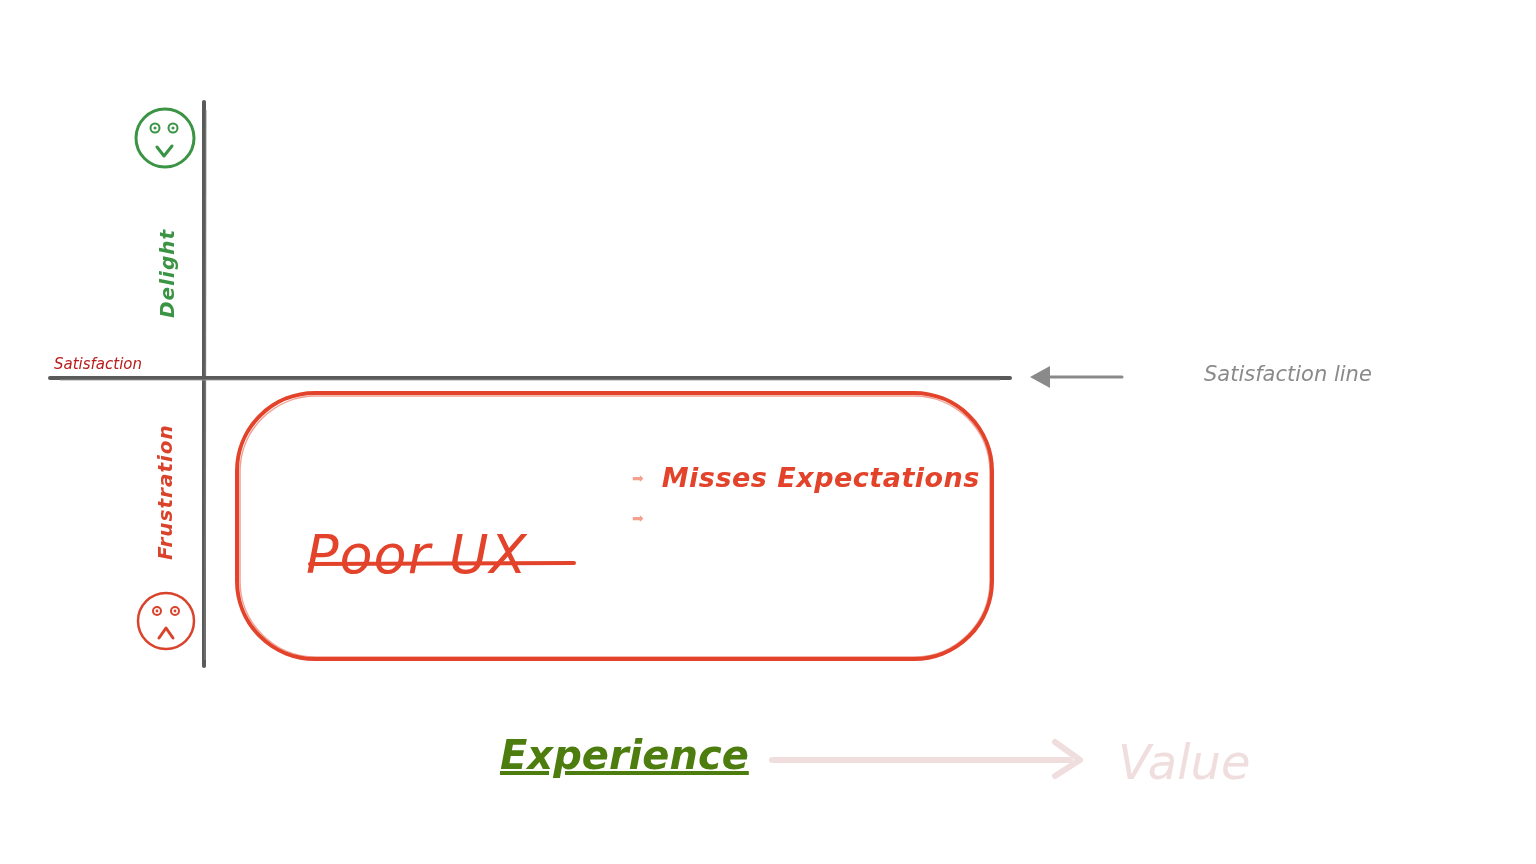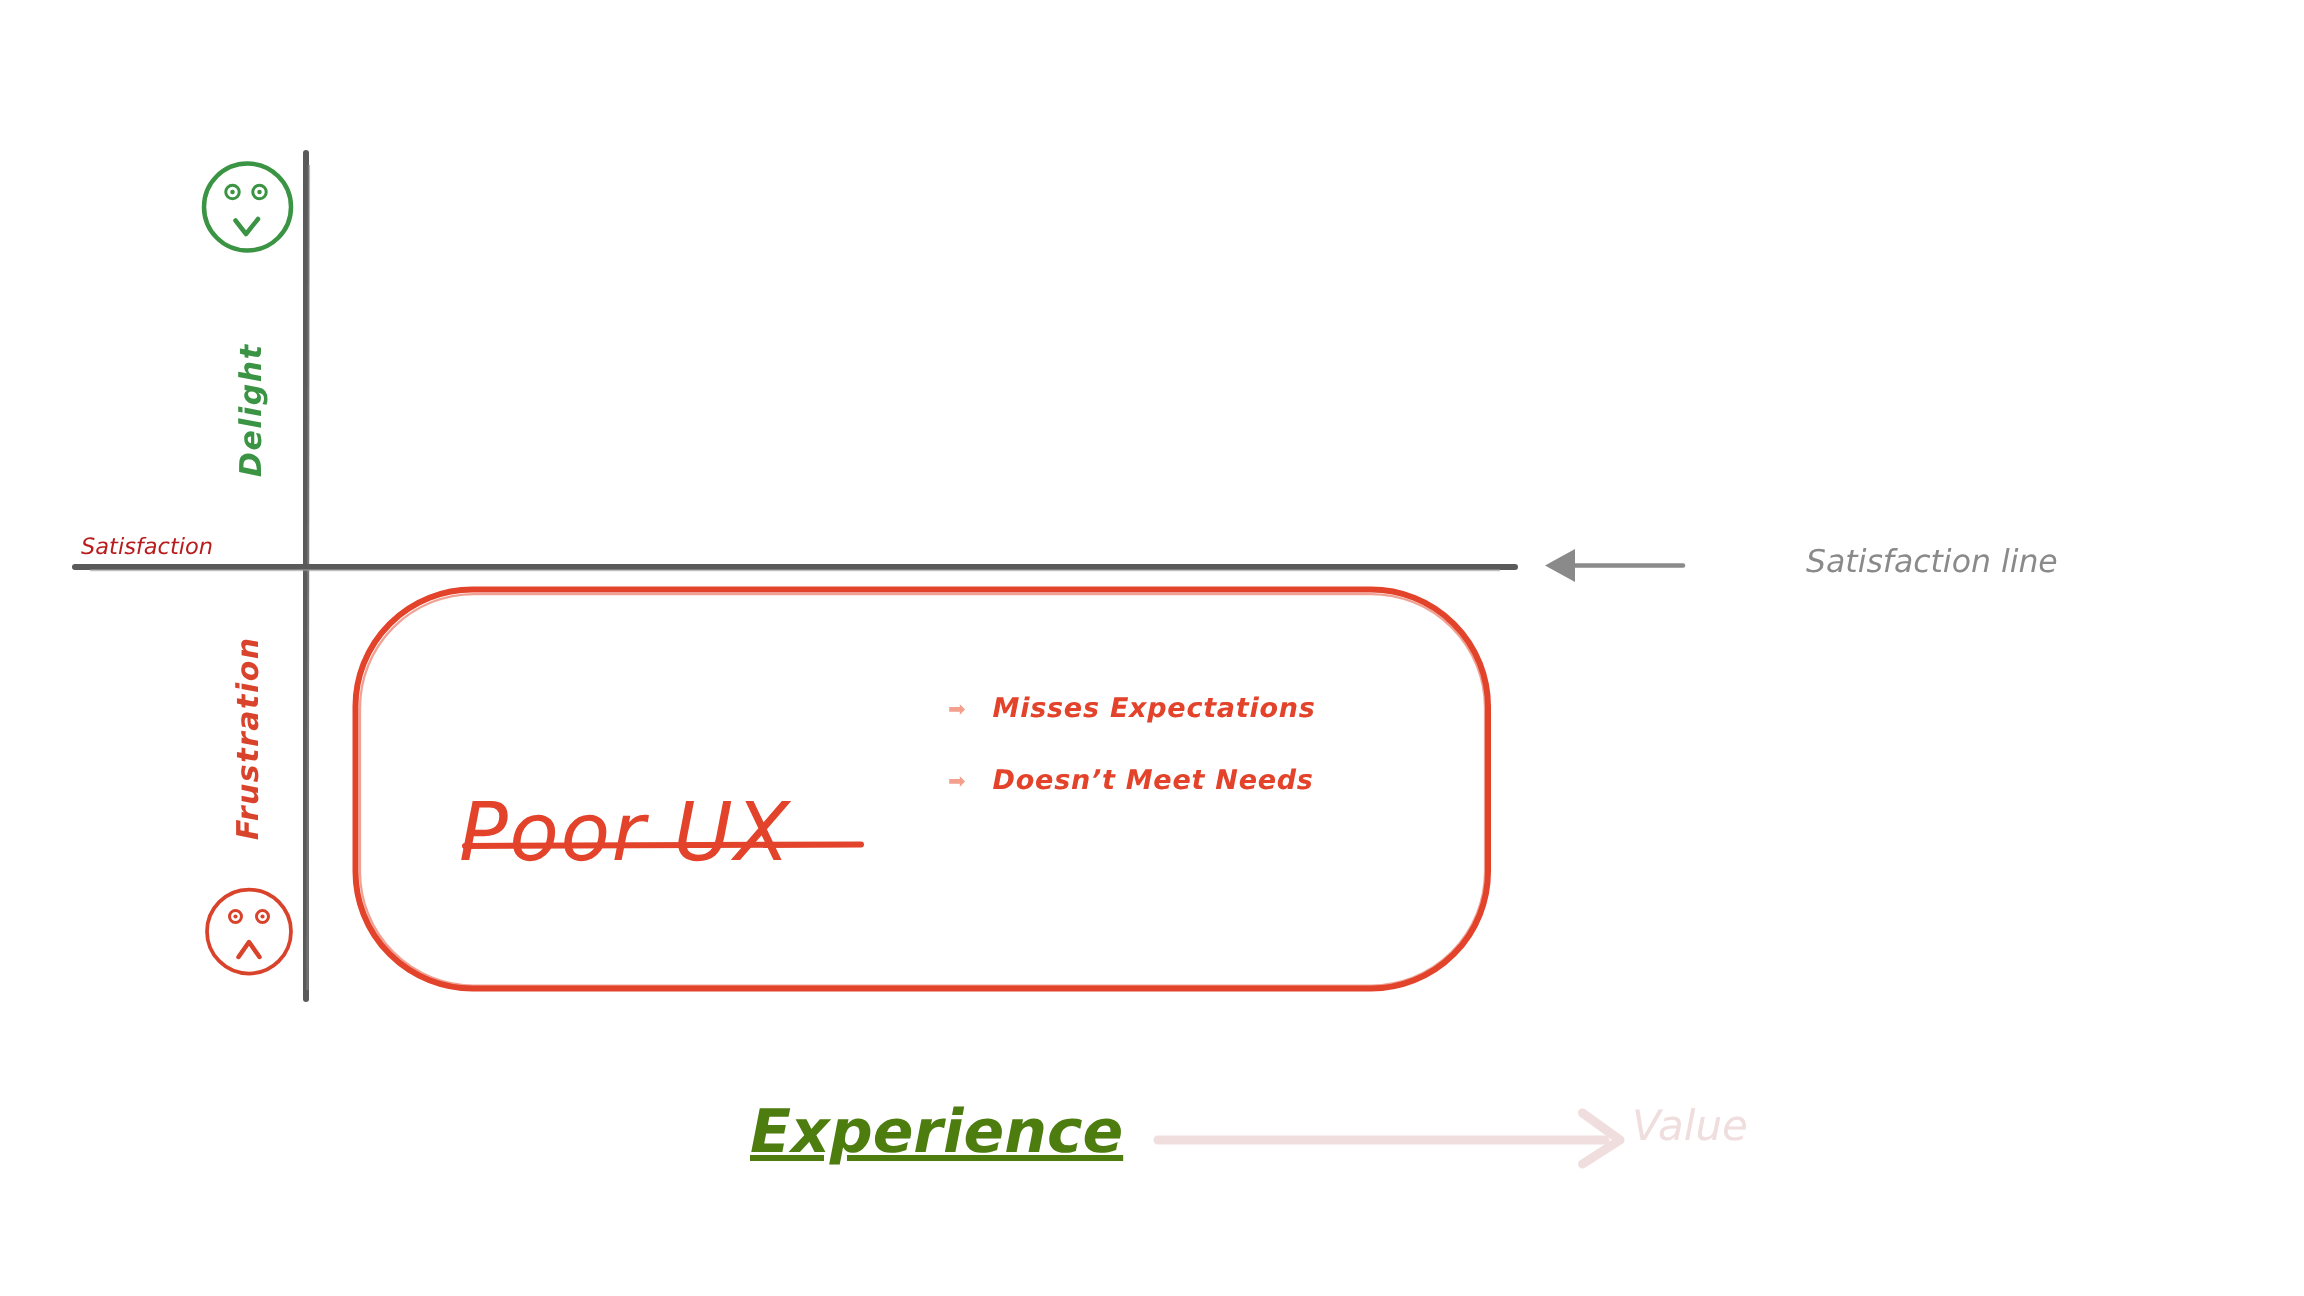--- a/index.html
+++ b/index.html
@@ -5,21 +5,21 @@
   html, body { margin:0; padding:0; background:#ffffff; }
   body { width:1536px; height:864px; position:relative; overflow:hidden;
          font-family: "DejaVu Sans", sans-serif; }
   .abs { position:absolute; }
   svg { display:block; }
   .hand { font-family: "DejaVu Sans", sans-serif; font-style: italic; }
   .vlabel { position:absolute; transform-origin: left top; transform: rotate(-90deg);
             white-space:nowrap; font-weight:bold; font-size:20px; letter-spacing:1px; }
   .bullet-row { position:absolute; display:flex; align-items:center; gap:18px; }
   .bullet-arrow { font-size:14px; color:#f4a08e; }
-  .bullet-text { font-size:18px; font-weight:bold; color:#e2432a; font-style:italic; letter-spacing:0.5px;text-align:center; }
+  .bullet-text { font-size:27px; font-weight:bold; color:#e2432a; font-style:italic; letter-spacing:0.5px;text-align:center; }
 </style>
 </head>
 <body>
 
 <svg class="abs" style="left:0;top:0;" width="1536" height="864">
 
   <g>
     <line x1="204" y1="102" x2="204" y2="666" stroke="#5a5a5a" stroke-width="4" stroke-linecap="round"></line>
     <line x1="206" y1="110" x2="205" y2="660" stroke="#888" stroke-width="1.5" opacity="0.6"></line>
   </g>
@@ -75,17 +75,16 @@
 <div class="abs hand" style="left:1204px; top:362px; font-size:21px; color:#8a8a8a;">Satisfaction line</div>
 
 <div class="abs hand" style="left:306px; top:488px; font-size:54px; color:#e2432a; letter-spacing:1px;margin-top:35px;">Poor UX</div>
 
 <div class="bullet-row" style="left:632px; top:462px;">
   <span class="bullet-arrow">➡</span>
   <span class="bullet-text">Misses Expectations</span>
 </div>
 <div class="bullet-row" style="left:632px; top:510px;">
   <span class="bullet-arrow">➡</span>
-  <span class="bullet-text">Doesn’t Meet Needs</span>
 </div>
 
 <div class="abs hand" style="left:500px; top:732px; font-size:40px; color:#4d7c0f; font-weight:bold;text-decoration:underline;">Experience</div>
-<div class="abs hand" style="left:1088px; top:734px; font-size:28px; color:#f0dede;">Value</div>
+<div class="abs hand" style="left:1118px; top:734px; font-size:48px; color:#f0dede;">Value</div>
 
 </body></html>

